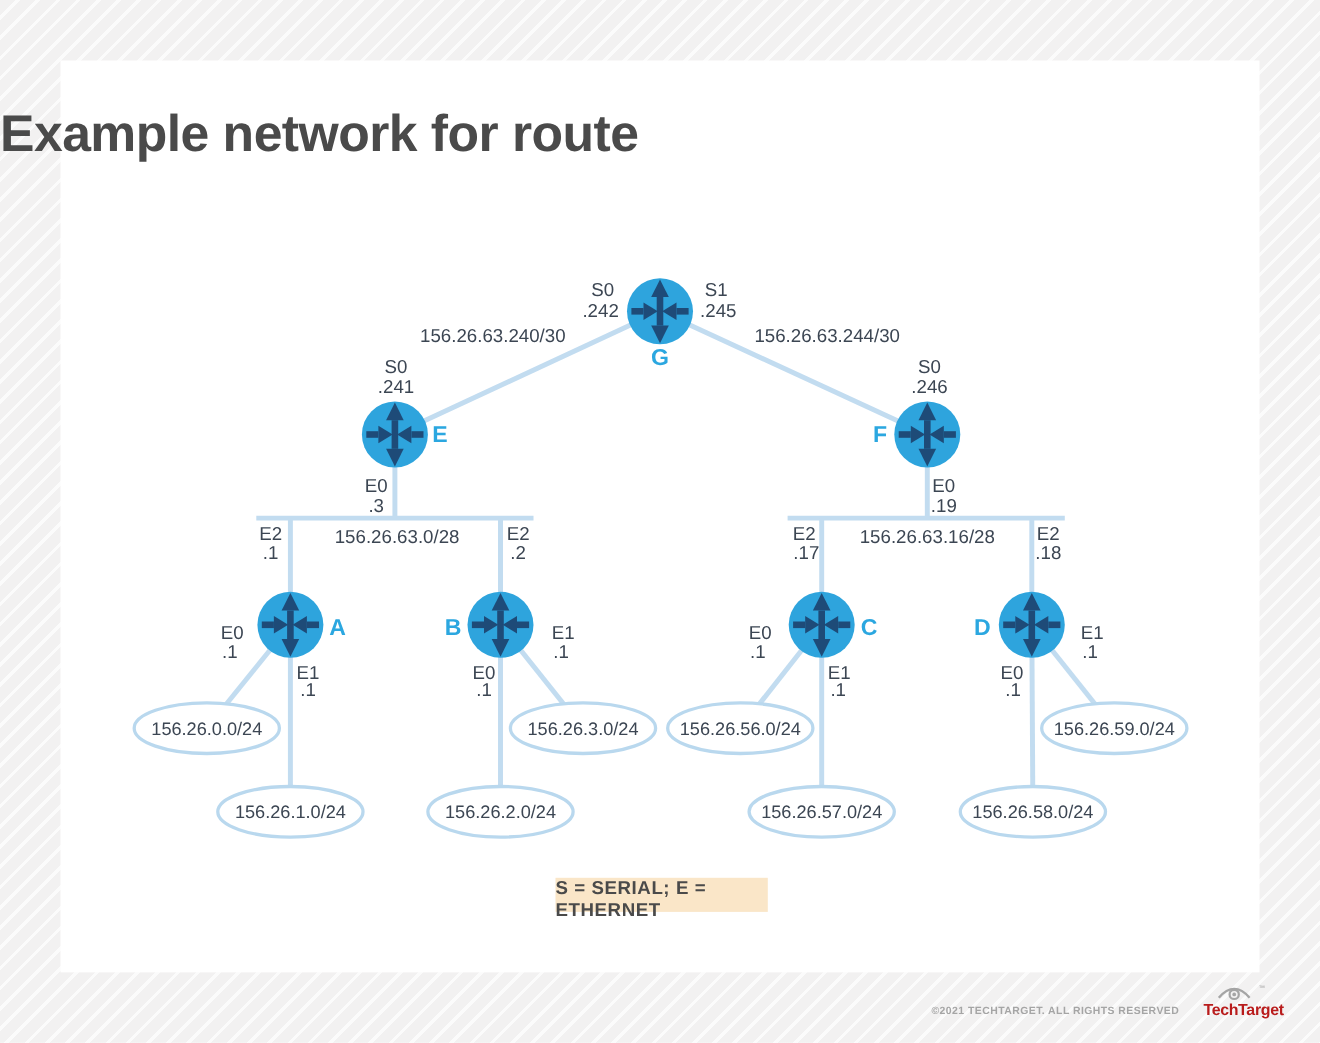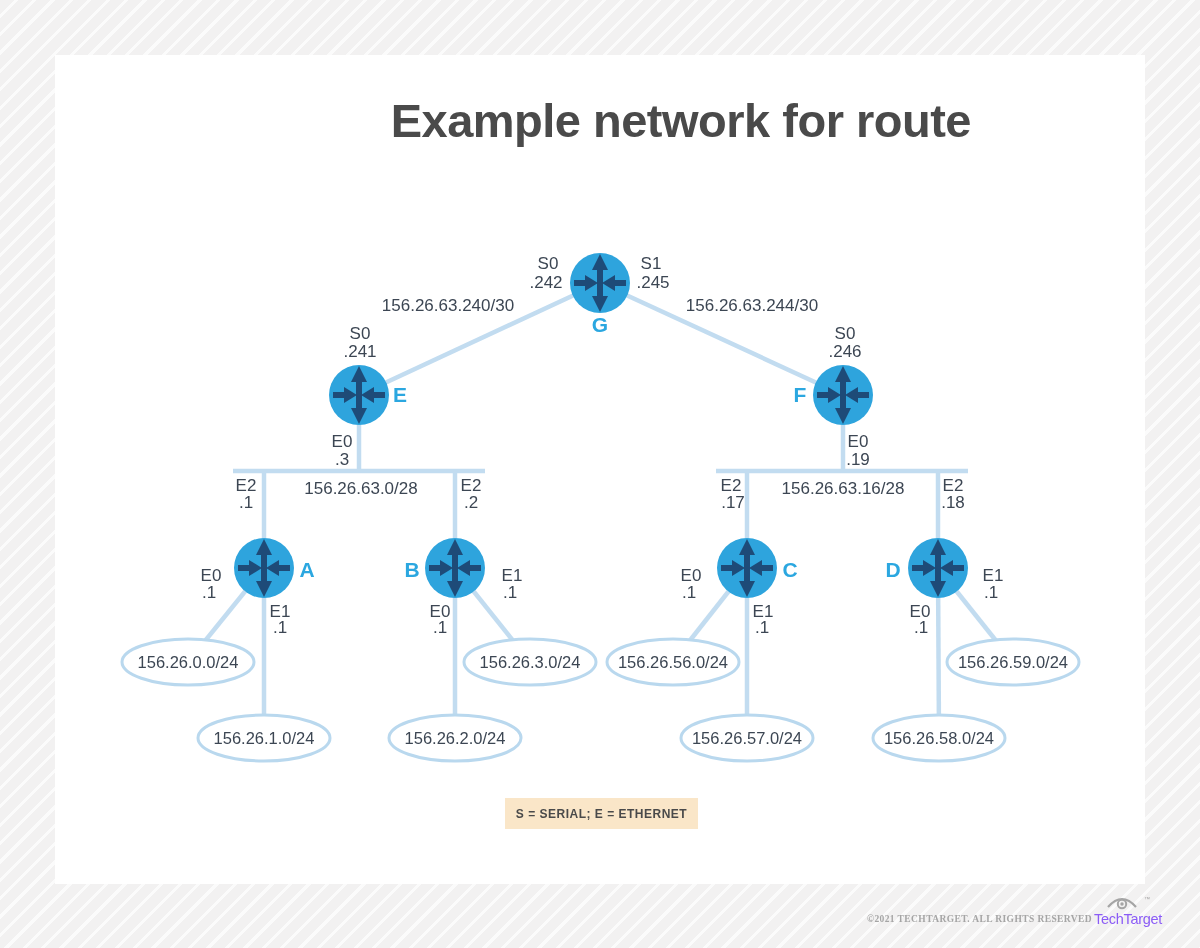--- a/index.html
+++ b/index.html
@@ -3,44 +3,44 @@
 <meta charset="utf-8">
 <style>
   html,body{margin:0;padding:0;}
   body{
     width:1200px;height:948px;position:relative;overflow:hidden;
     background:repeating-linear-gradient(135deg,#f2f1f1 0px,#f2f1f1 10px,#fbfbfb 10px,#fbfbfb 13px);
     font-family:"Liberation Sans",sans-serif;
   }
   .card{position:absolute;left:55px;top:55px;width:1090px;height:829px;background:#ffffff;}
   .title{
-    position:absolute;left:0;top:92px;width:971px;text-align:right;
+    position:absolute;left:0;top:92px;width:971px;text-align:left;
     font-size:47px;font-weight:bold;color:#4a4a4a;line-height:57px;letter-spacing:-0.5px;
   }
   .title span{display:block;}
   svg.diagram{position:absolute;left:0;top:0;}
   svg .link{stroke:#c2dcf0;stroke-width:4.5;fill:none;stroke-linecap:butt;}
   svg .net-ellipse{fill:#ffffff;stroke:#b9d8ee;stroke-width:3;}
   svg text{font-family:"Liberation Sans",sans-serif;}
   svg .lbl{font-size:17px;fill:#3c4653;text-anchor:middle;}
   svg .subnet{font-size:17px;fill:#3c4653;text-anchor:middle;}
   svg .netlbl{font-size:16.5px;fill:#3c4653;text-anchor:middle;}
   svg .rletter{font-size:21px;font-weight:bold;fill:#2ba7e0;text-anchor:middle;}
   .legend{
     position:absolute;left:505px;top:798px;width:193px;height:31px;background:#fae6c8;
-    display:flex;align-items:center;justify-content:center;
-    font-size:12px;font-weight:bold;letter-spacing:0.5px;color:#4a4a4a;
+    display:flex;align-items:flex-start;justify-content:center;
+    font-size:17px;font-weight:bold;letter-spacing:0.5px;color:#4a4a4a;
   }
   .copyright{
-    position:absolute;top:914px;right:108px;font-size:9.5px;font-weight:bold;
-    color:#a5a5a5;letter-spacing:0.4px;white-space:nowrap;font-family:Liberation Serif, serif;
+    position:absolute;top:914px;right:128px;font-size:9.5px;font-weight:bold;
+    color:#a5a5a5;letter-spacing:0.4px;white-space:nowrap;
   }
   .brand{
-    position:absolute;top:911px;left:1094px;font-size:14.5px;font-weight:normal;
-    color:#8b5cf6;letter-spacing:-0.3px;
+    position:absolute;top:911px;left:1094px;font-size:14.5px;font-weight:bold;
+    color:#b91c1c;letter-spacing:-0.3px;
   }
   .brand-eye{position:absolute;left:1106px;top:895px;}
   .brand-tm{position:absolute;left:1144px;top:896px;font-size:6px;color:#a5a5a5;}
 </style>
 </head>
 <body>
 
 <div class="card"></div>
 
 <div class="title">

